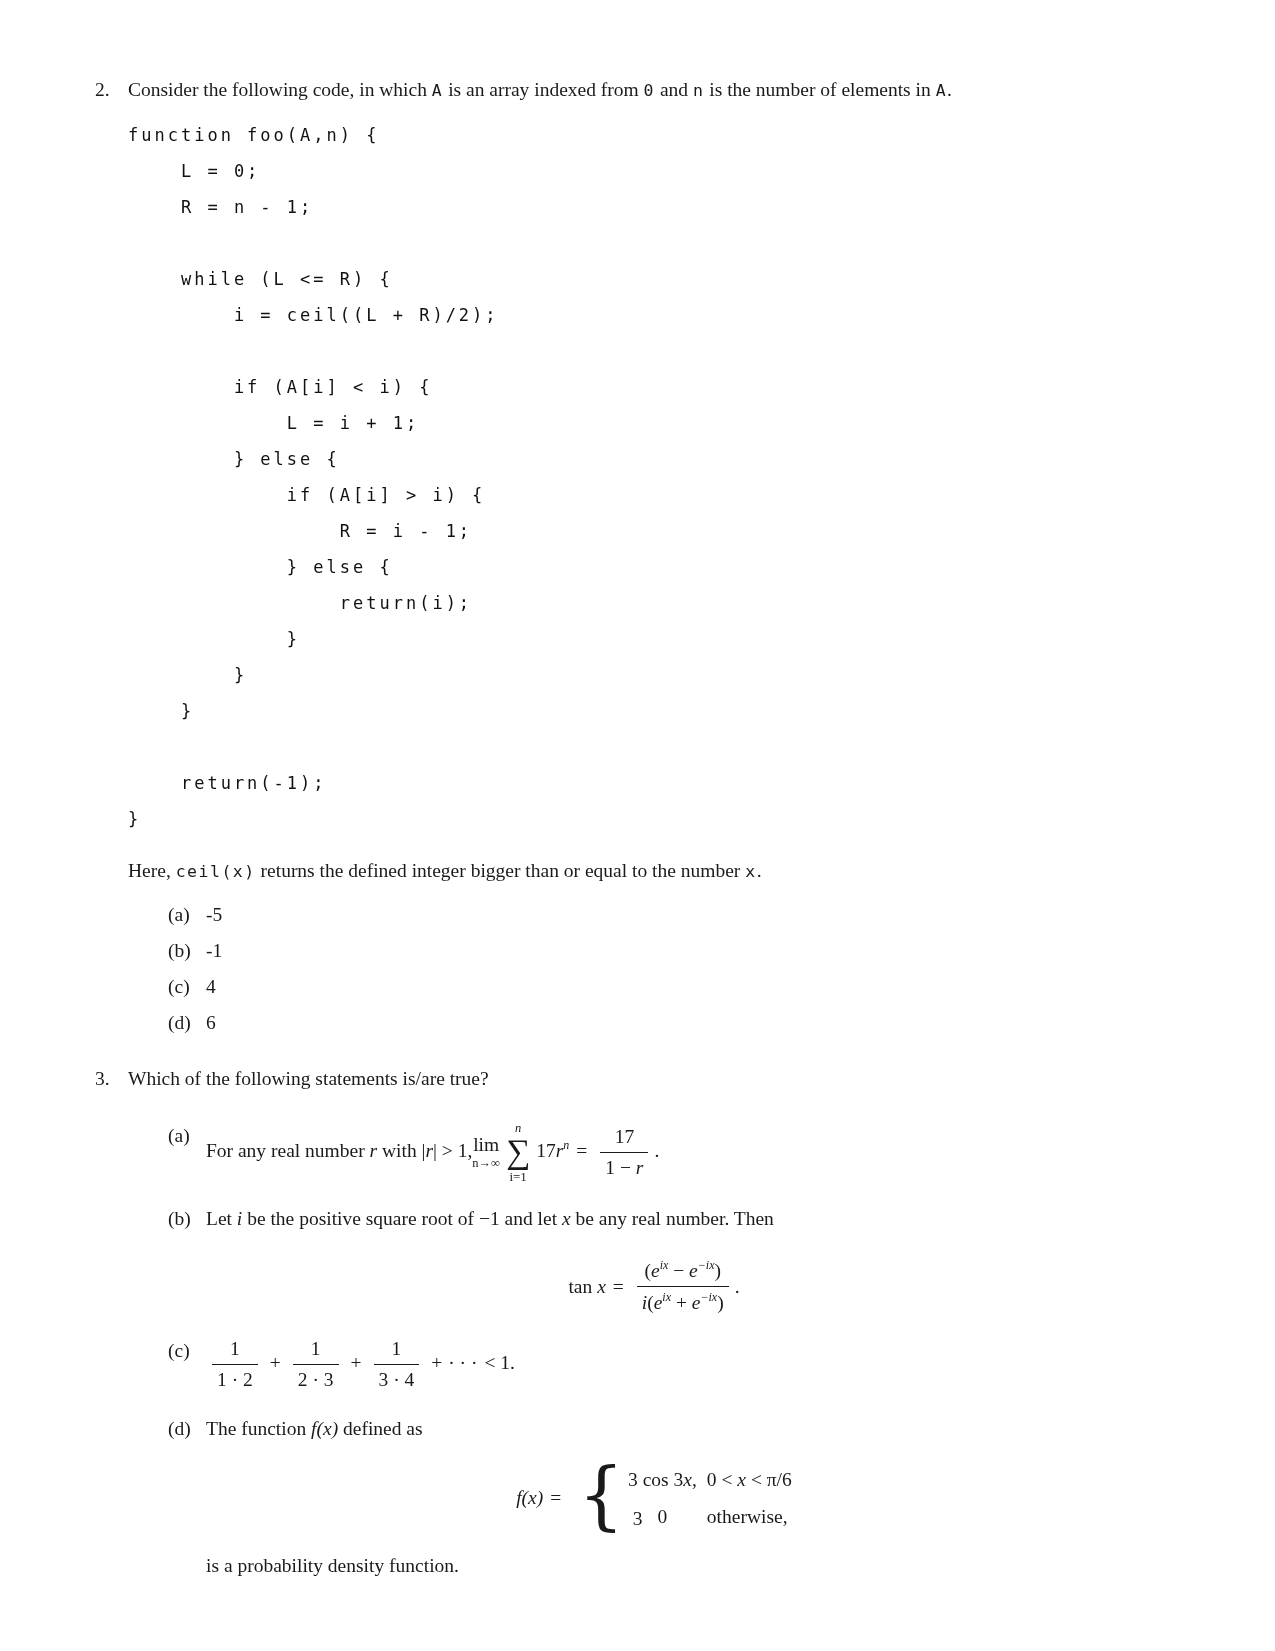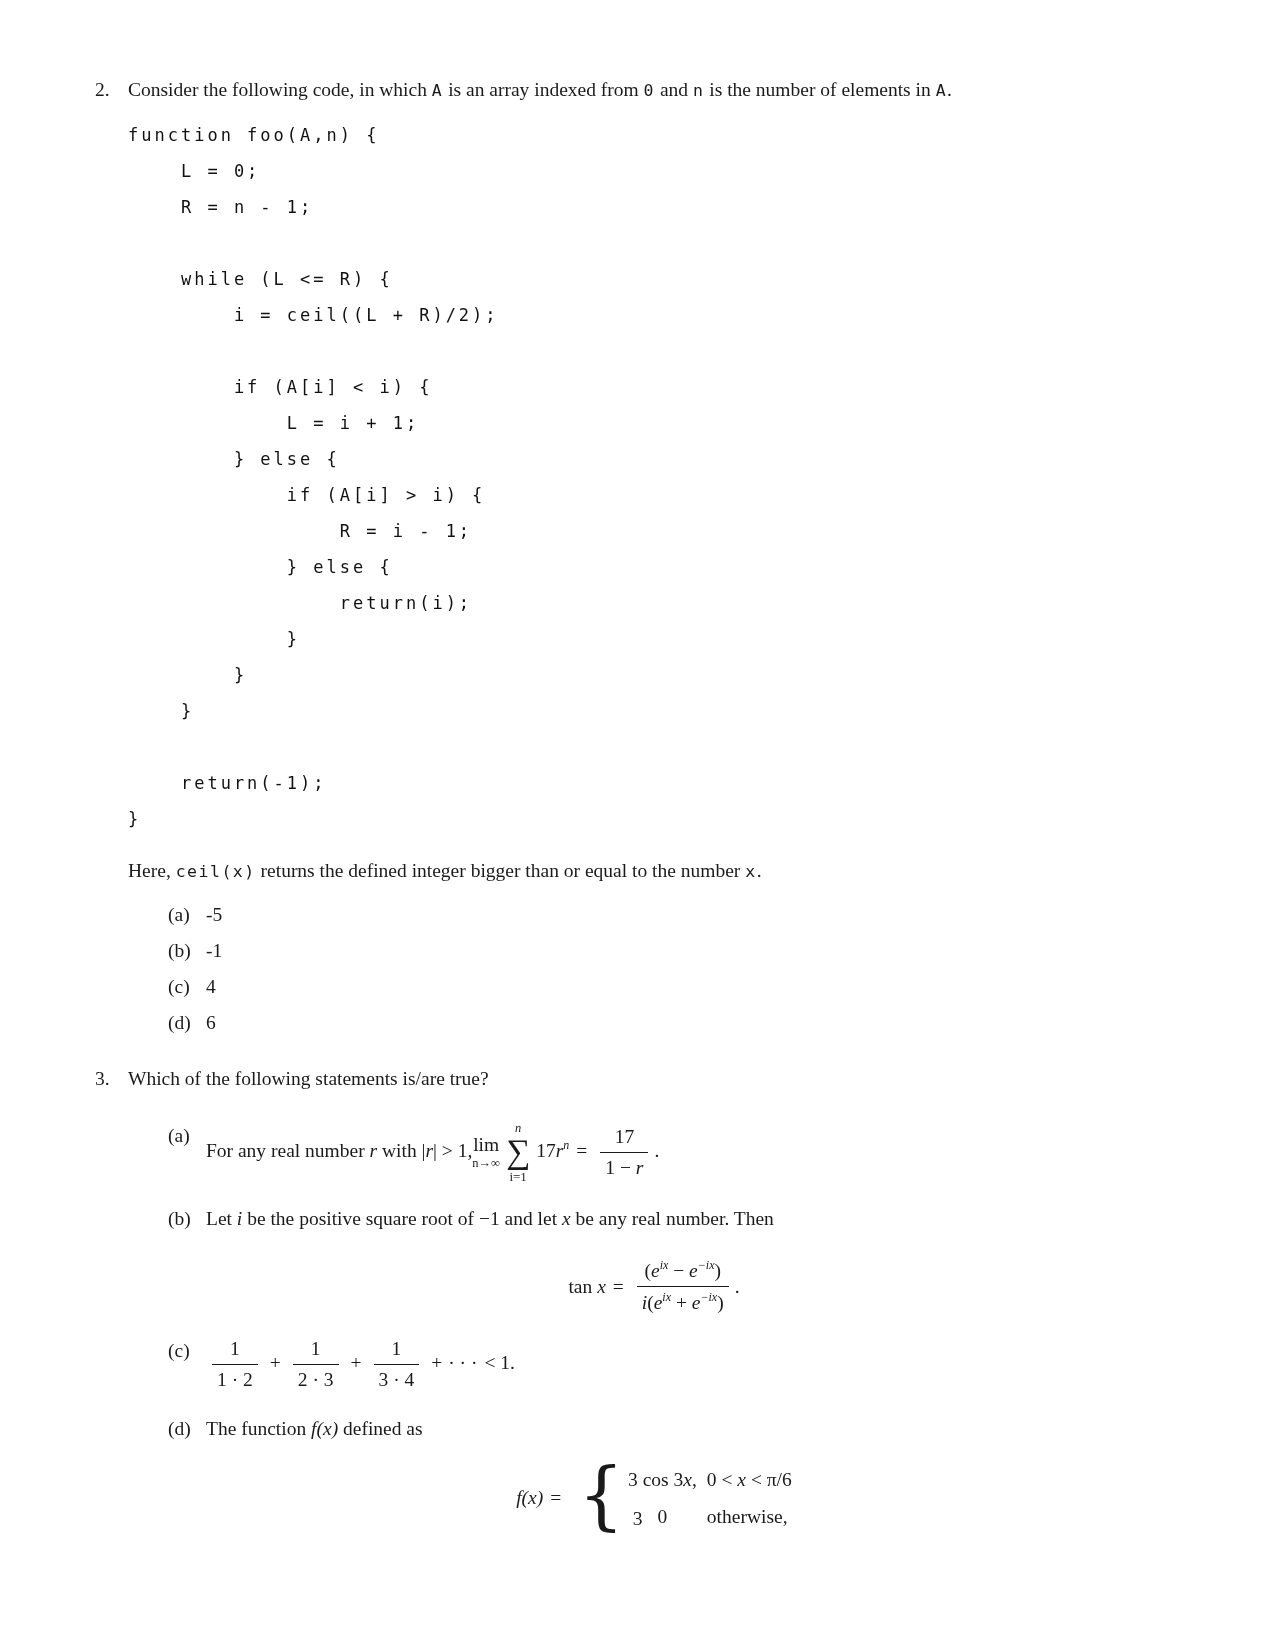--- a/index.html
+++ b/index.html
@@ -189,18 +189,19 @@
         <span><span class="var">f(x)</span><span class="rel">=</span></span>
           <span class="brace">{</span>
           <span class="cases">
             <span class="case-expr"><span>3 cos 3</span><span class="var">x</span><span>,</span></span>
             <span class="case-cond"><span>0 &lt; </span><span class="var">x</span><span> &lt; π/6</span></span>
             <span class="case-expr">0</span>
             <span class="case-cond">otherwise,</span>
           </span>
       </div>
 
+      <div class="tail">is a probability density function.</div>
     </div>
   </div>
 
 </div>
 
 <div class="page-number">3</div>
 
 </body></html>

